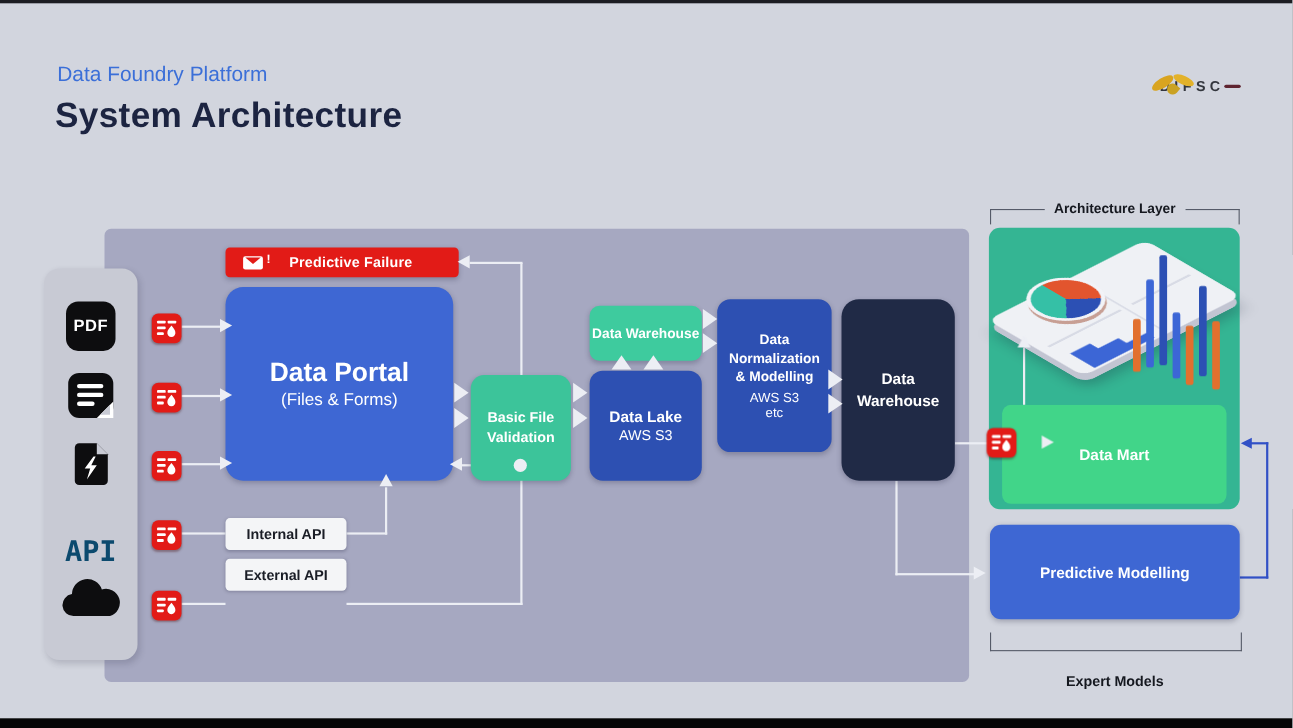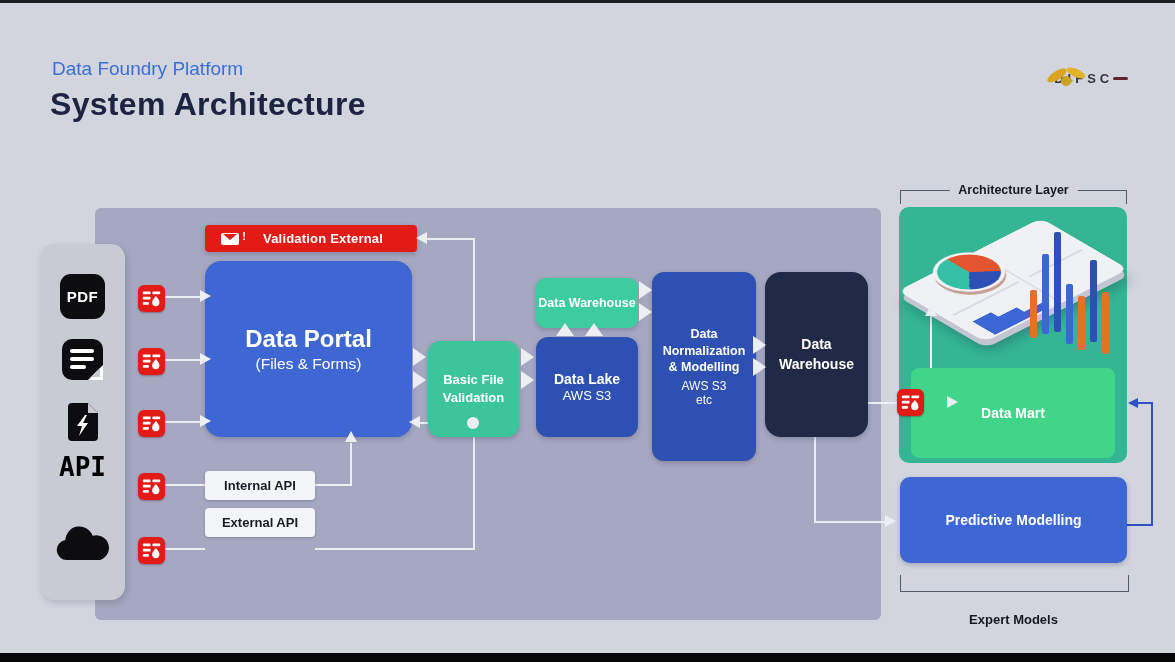--- a/index.html
+++ b/index.html
@@ -50,21 +50,21 @@
   .foundry-panel{left:95px;top:208px;width:786px;height:412px;background:var(--panel);border-radius:6px;}
   .sources-panel{left:40px;top:244px;width:85px;height:356px;background:#c8cad4;border-radius:14px;box-shadow:2px 3px 6px rgba(40,40,60,.18);}
   .viz-panel{left:899px;top:207px;width:228px;height:256px;background:var(--teal);border-radius:10px;}
 
   
   .src{left:60px;width:45px;height:45px;display:flex;align-items:center;justify-content:center;}
   .pdf-badge{top:274px;background:#0d0d0f;border-radius:11px;color:#fff;font-weight:bold;font-size:15px;letter-spacing:.5px;}
   .src-svg{display:block;}
   .src-notes{top:337px;}
   .src-zap{top:399px;}
-  .src-api{top:444px;left:52px;width:61px;font-family:"DejaVu Sans Mono",monospace;font-weight:bold;font-size:26px;color:#000000;justify-content:center;}
+  .src-api{top:479px;left:52px;width:61px;font-family:"DejaVu Sans Mono",monospace;font-weight:bold;font-size:26px;color:#0c4a6e;justify-content:center;}
   .src-cloud{top:520px;left:54px;width:57px;}
 
   
   .dq{width:27px;height:27px;background:var(--red);border-radius:6px;box-shadow:0 1px 2px rgba(60,0,0,.35);display:flex;align-items:center;justify-content:center;z-index:4;}
   .dq1{left:138px;top:285px;} .dq2{left:138px;top:348px;} .dq3{left:138px;top:410px;}
   .dq4{left:138px;top:473px;} .dq5{left:138px;top:537px;} .dq6{left:897px;top:389px;}
 
   
   .ln{background:var(--line);z-index:1;}
   .ln-b{background:#3150c6;z-index:1;}
@@ -89,21 +89,21 @@
 
   .data-portal{left:205px;top:261px;width:207px;height:176px;background:var(--blue);border-radius:16px;}
   .data-portal .t1{font-size:24px;font-weight:bold;}
   .data-portal .t2{font-size:15.5px;margin-top:2px;}
 
   .bfv{left:428px;top:341px;width:91px;height:96px;background:var(--emerald);border-radius:12px;font-size:13px;font-weight:bold;padding:0 8px;box-sizing:border-box;line-height:1.35;}
   .dval{left:536px;top:278px;width:102px;height:50px;background:#3ecb9e;border-radius:9px;font-size:12.5px;font-weight:bold;line-height:1.3;}
   .dlake{left:536px;top:337px;width:102px;height:100px;background:var(--deepblue);border-radius:12px;}
   .dlake .t1{font-size:14px;font-weight:bold;}
   .dlake .t2{font-size:13px;margin-top:1px;}
-  .dnorm{left:652px;top:272px;width:104px;height:189px;background:var(--deepblue);border-radius:12px;padding:0 20px;box-sizing:border-box;}
+  .dnorm{left:652px;top:272px;width:104px;height:139px;background:var(--deepblue);border-radius:12px;padding:0 20px;box-sizing:border-box;}
   .dnorm .t1{font-size:12.5px;font-weight:bold;line-height:1.35;}
   .dnorm .t2{font-size:12px;margin-top:3px;}
   .dwh{left:765px;top:272px;width:103px;height:165px;background:var(--navy);border-radius:16px;font-size:14px;font-weight:bold;line-height:1.4;}
 
   .api-box{width:110px;height:29px;background:#f4f5f7;border-radius:4px;color:#1a1d26;font-size:13px;font-weight:bold;display:flex;align-items:center;justify-content:center;z-index:2;box-shadow:0 1px 3px rgba(30,30,60,.25);}
   .api-int{left:205px;top:471px;} .api-ext{left:205px;top:508px;}
 
   .mart{left:911px;top:368px;width:204px;height:90px;background:var(--mart);border-radius:8px;font-size:14px;font-weight:bold;box-shadow:none;}
   .pred{left:900px;top:477px;width:227px;height:86px;background:var(--blue);border-radius:10px;font-size:14px;font-weight:bold;}
 
@@ -263,21 +263,21 @@
         <rect x="2" y="4" width="9" height="3" rx="1" fill="#fff"></rect>
         <rect x="13" y="4" width="9" height="3" rx="1" fill="#fff"></rect>
         <rect x="2" y="10" width="9" height="3" rx="1" fill="#fff"></rect>
         <rect x="2" y="16" width="7" height="3" rx="1" fill="#fff"></rect>
         <path d="M17 9 C19.4 12.2 21 13.8 21 15.8 A4.2 4.2 0 1 1 12.8 15.8 C12.8 13.8 14.6 12.2 17 9 Z" fill="#fff"></path>
       </svg>
   </div>
 
   <div class="abs node banner-fail">
     <span class="env"></span>
-    <span class="lbl">Validation External</span>
+    <span class="lbl">Predictive Failure</span>
   </div>
 
   <div class="abs node data-portal">
     <div class="t1">Data Portal</div>
     <div class="t2">(Files &amp; Forms)</div>
   </div>
 
   <div class="abs node bfv">Basic File Validation</div>
   <div class="abs node dval">Data Warehouse</div>
 

